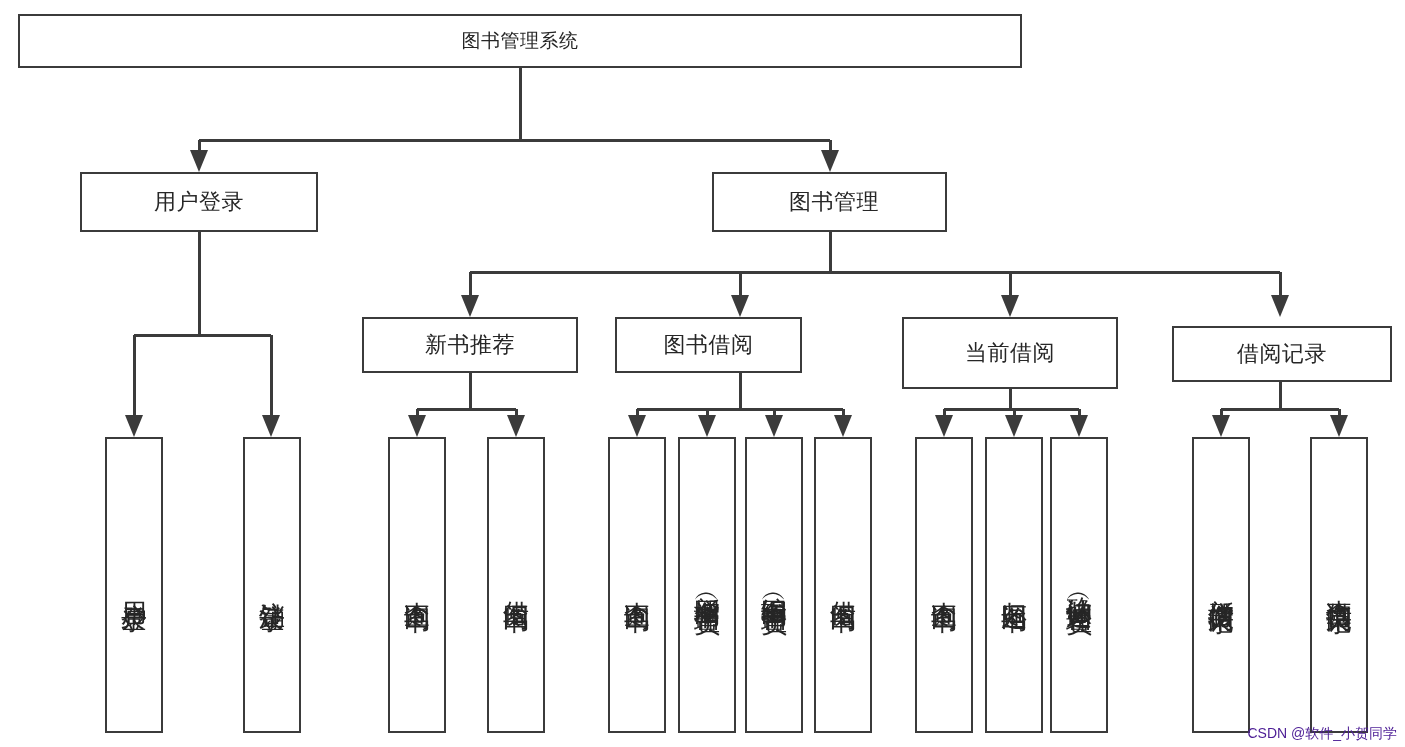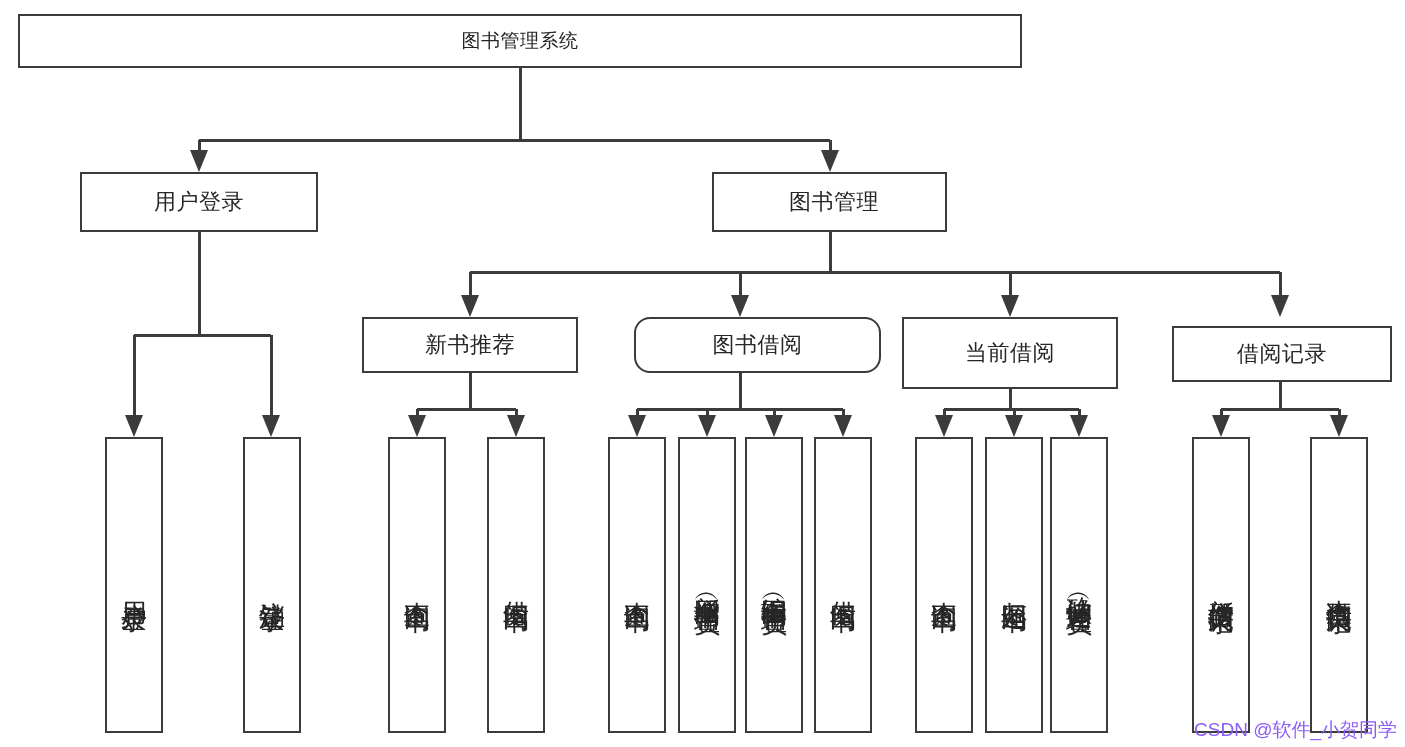--- a/index.html
+++ b/index.html
@@ -62,22 +62,22 @@
     font-size: 26px;
     line-height: 1.12;
     letter-spacing: 2px;
     max-height: 100%;
     color: #262626;
   }
   #watermark {
     position: absolute;
     right: 8px;
     bottom: 4px;
-    font-size: 19px;
-    color: #8b5cf6;
+    font-size: 14px;
+    color: #4c1d95;
     z-index: 5;
     white-space: nowrap;
     font-family: "Liberation Sans", "DejaVu Sans", sans-serif;
   }
 </style>
 </head>
 <body>
 
 <div id="canvas">
 
@@ -143,21 +143,21 @@
   <div class="node h" style="left: 80px; top: 172px; width: 238px; height: 60px;">
     <span class="lbl">用户登录</span>
   </div>
   <div class="node h" style="left: 712px; top: 172px; width: 235px; height: 60px; padding-left: 9px;">
     <span class="lbl">图书管理</span>
   </div>
 
   <div class="node h" style="left: 362px; top: 317px; width: 216px; height: 56px;">
     <span class="lbl">新书推荐</span>
   </div>
-  <div class="node h" style="left: 634px; top: 317px; width: 247px; height: 56px; border-radius: 16px;">
+  <div class="node h" style="left: 615px; top: 317px; width: 187px; height: 56px;">
     <span class="lbl">图书借阅</span>
   </div>
   <div class="node h" style="left: 902px; top: 317px; width: 216px; height: 72px;">
     <span class="lbl">当前借阅</span>
   </div>
   <div class="node h" style="left: 1172px; top: 326px; width: 220px; height: 56px;">
     <span class="lbl">借阅记录</span>
   </div>
 
   <div class="node v" style="left: 105px; top: 437px; width: 58px; height: 296px;">

